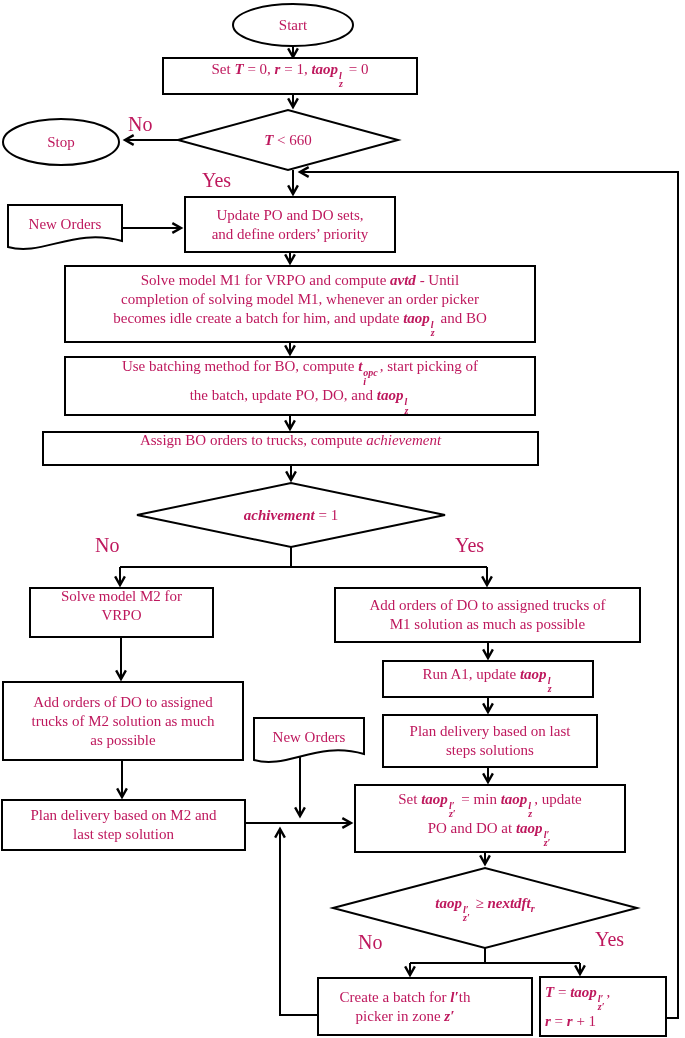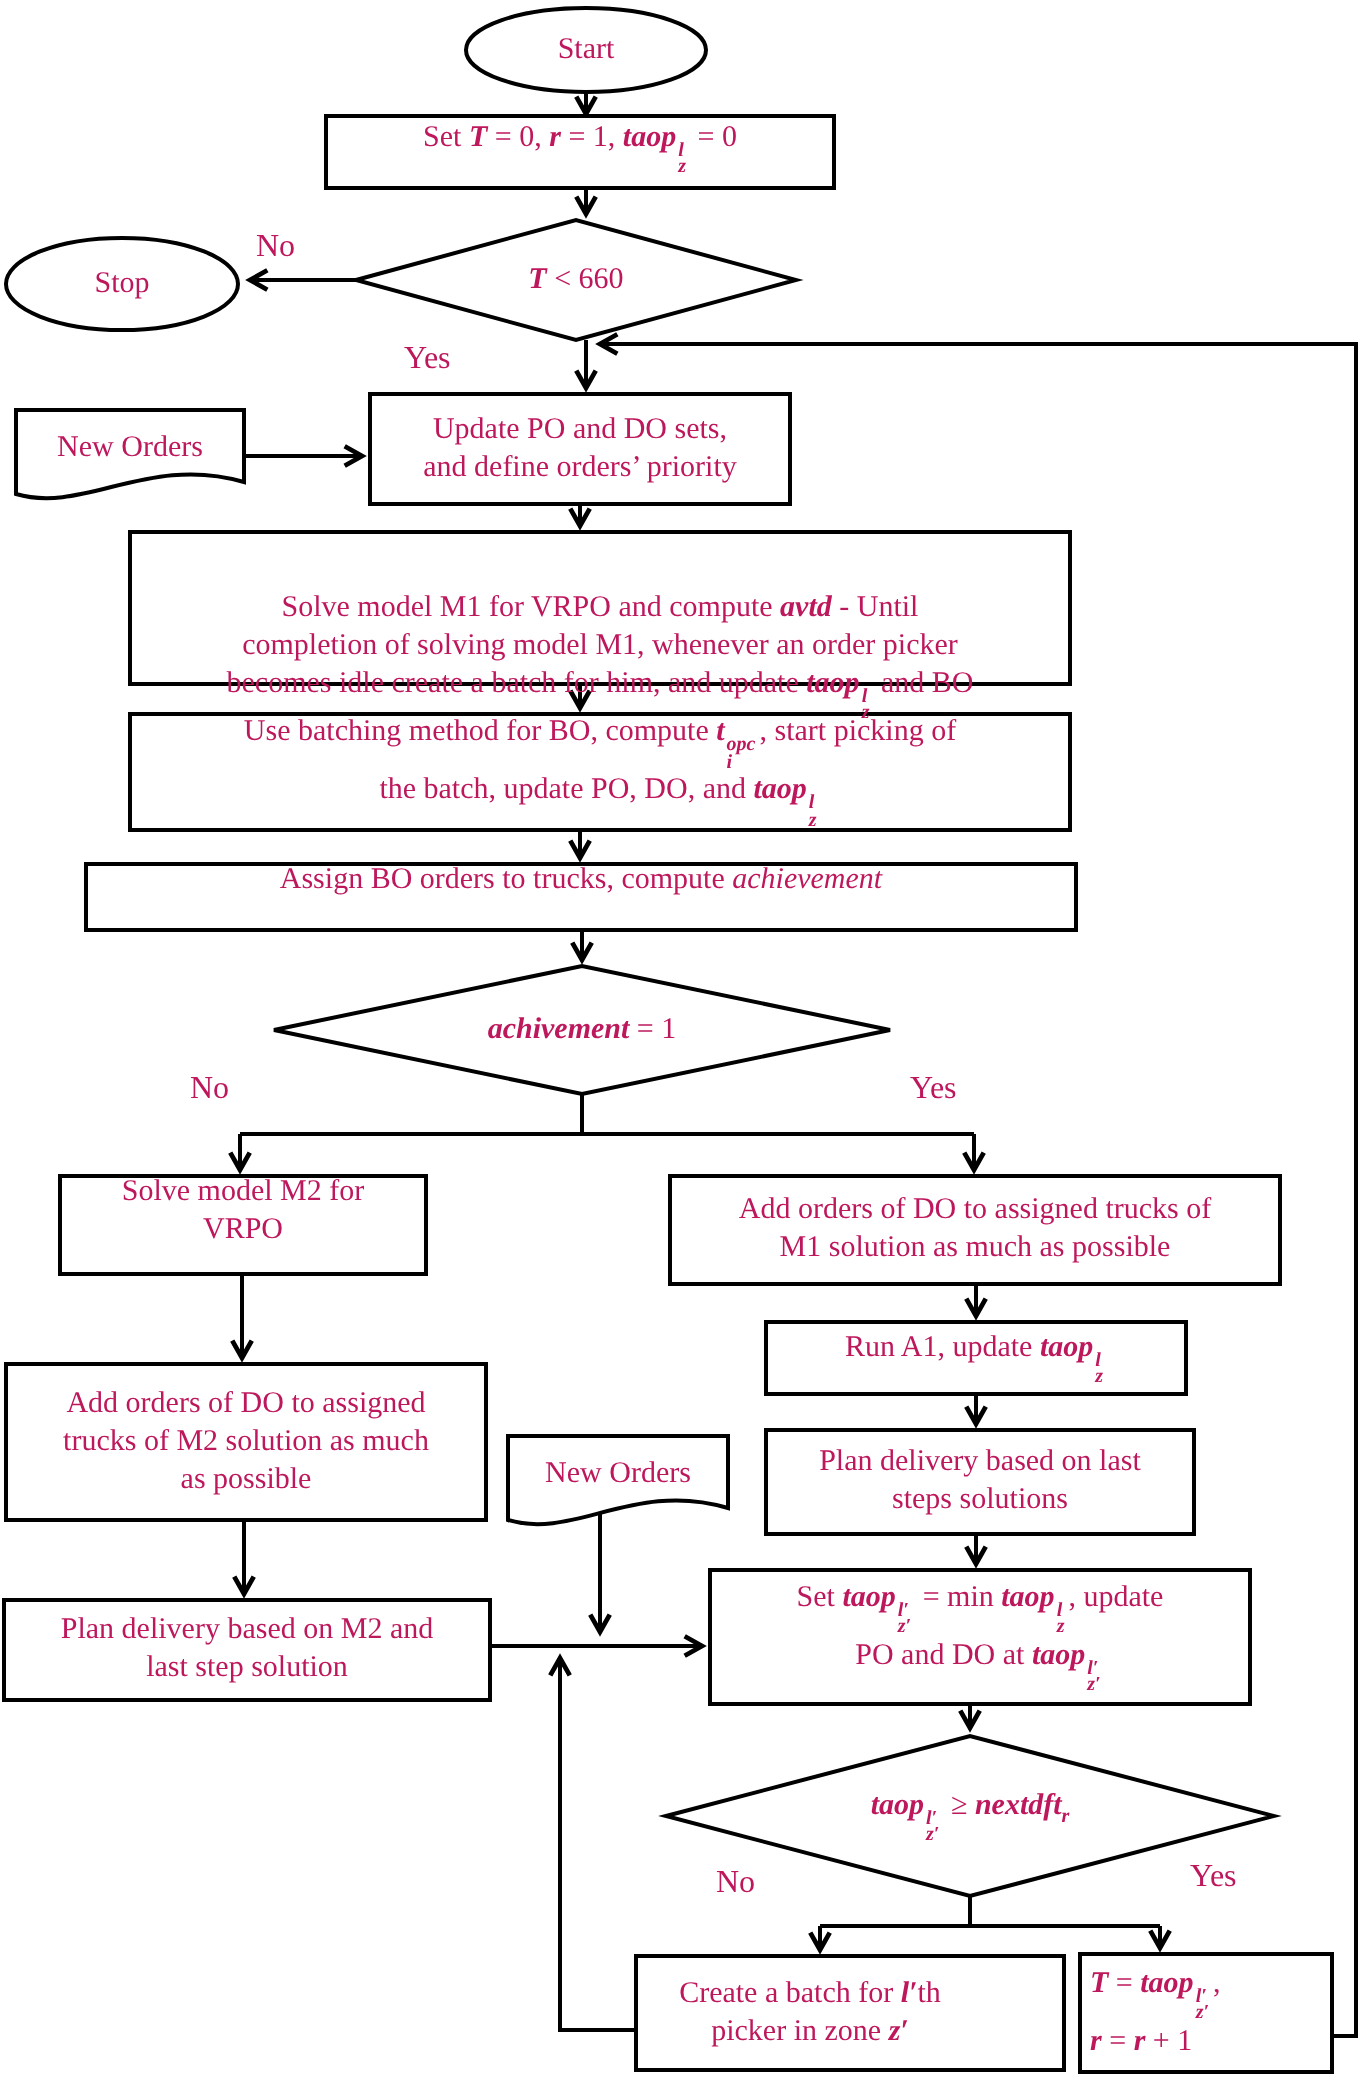--- a/index.html
+++ b/index.html
@@ -5,21 +5,21 @@
   html,body{margin:0;padding:0;background:#ffffff;}
   .stage{
     position:relative;width:685px;height:1038px;background:#ffffff;
     font-family:"Liberation Serif",serif;color:#be185d;overflow:hidden;
   }
   .stage svg{position:absolute;left:0;top:0;}
   .txt{
     position:absolute;display:flex;align-items:center;justify-content:center;
     text-align:center;font-size:15px;line-height:19px;white-space:nowrap;
   }
-  .lbl{position:absolute;font-size:16px;line-height:18px;}
+  .lbl{position:absolute;font-size:20px;line-height:18px;}
   .sg-n{font-style:normal;font-weight:normal;}
   .sg-bi{font-weight:bold;font-style:italic;}
   .sg-i{font-style:italic;}
   .sg-bsub{font-weight:bold;font-style:italic;font-size:10px;vertical-align:-4px;}
   .stk{
     display:inline-flex;flex-direction:column;align-items:flex-start;
     font-weight:bold;font-style:italic;font-size:10px;line-height:8.5px;
     vertical-align:-5px;margin:0 2px 0 1px;
   }
 </style>
@@ -95,21 +95,21 @@
           <span>z</span>
         </span><span class="sg-n"> = 0</span></span>
     </div>
   <div class="txt" style="left:178px;top:110px;width:220px;height:60px;">
       <span><span class="sg-bi">T</span><span class="sg-n"> &lt; 660</span></span>
     </div>
   <div class="txt" style="left:8px;top:205px;width:114px;height:38px;">New Orders</div>
   <div class="txt" style="left:185px;top:197px;width:210px;height:55px;">
       <span><span class="sg-n">Update PO and DO sets,</span><br><span class="sg-n">and define orders’ priority</span></span>
     </div>
-  <div class="txt" style="left:65px;top:266px;width:470px;height:76px;margin-top:24px;">
+  <div class="txt" style="left:65px;top:266px;width:470px;height:76px;">
       <span><span class="sg-n">Solve model M1 for VRPO and compute </span><span class="sg-bi">avtd</span><span class="sg-n"> - Until</span><br><span class="sg-n">completion of solving model M1, whenever an order picker</span><br><span class="sg-n">becomes idle create a batch for him, and update </span><span class="sg-bi">taop</span><span class="stk">
           <span>l</span>
           <span>z</span>
         </span><span class="sg-n"> and BO</span></span>
     </div>
   <div class="txt" style="left:65px;top:357px;width:470px;height:58px;">
       <span><span class="sg-n">Use batching method for BO, compute </span><span class="sg-bi">t</span><span class="stk">
           <span>opc</span>
           <span>i</span>
         </span><span class="sg-n">, start picking of</span><br><span class="sg-n">the batch, update PO, DO, and </span><span class="sg-bi">taop</span><span class="stk">

